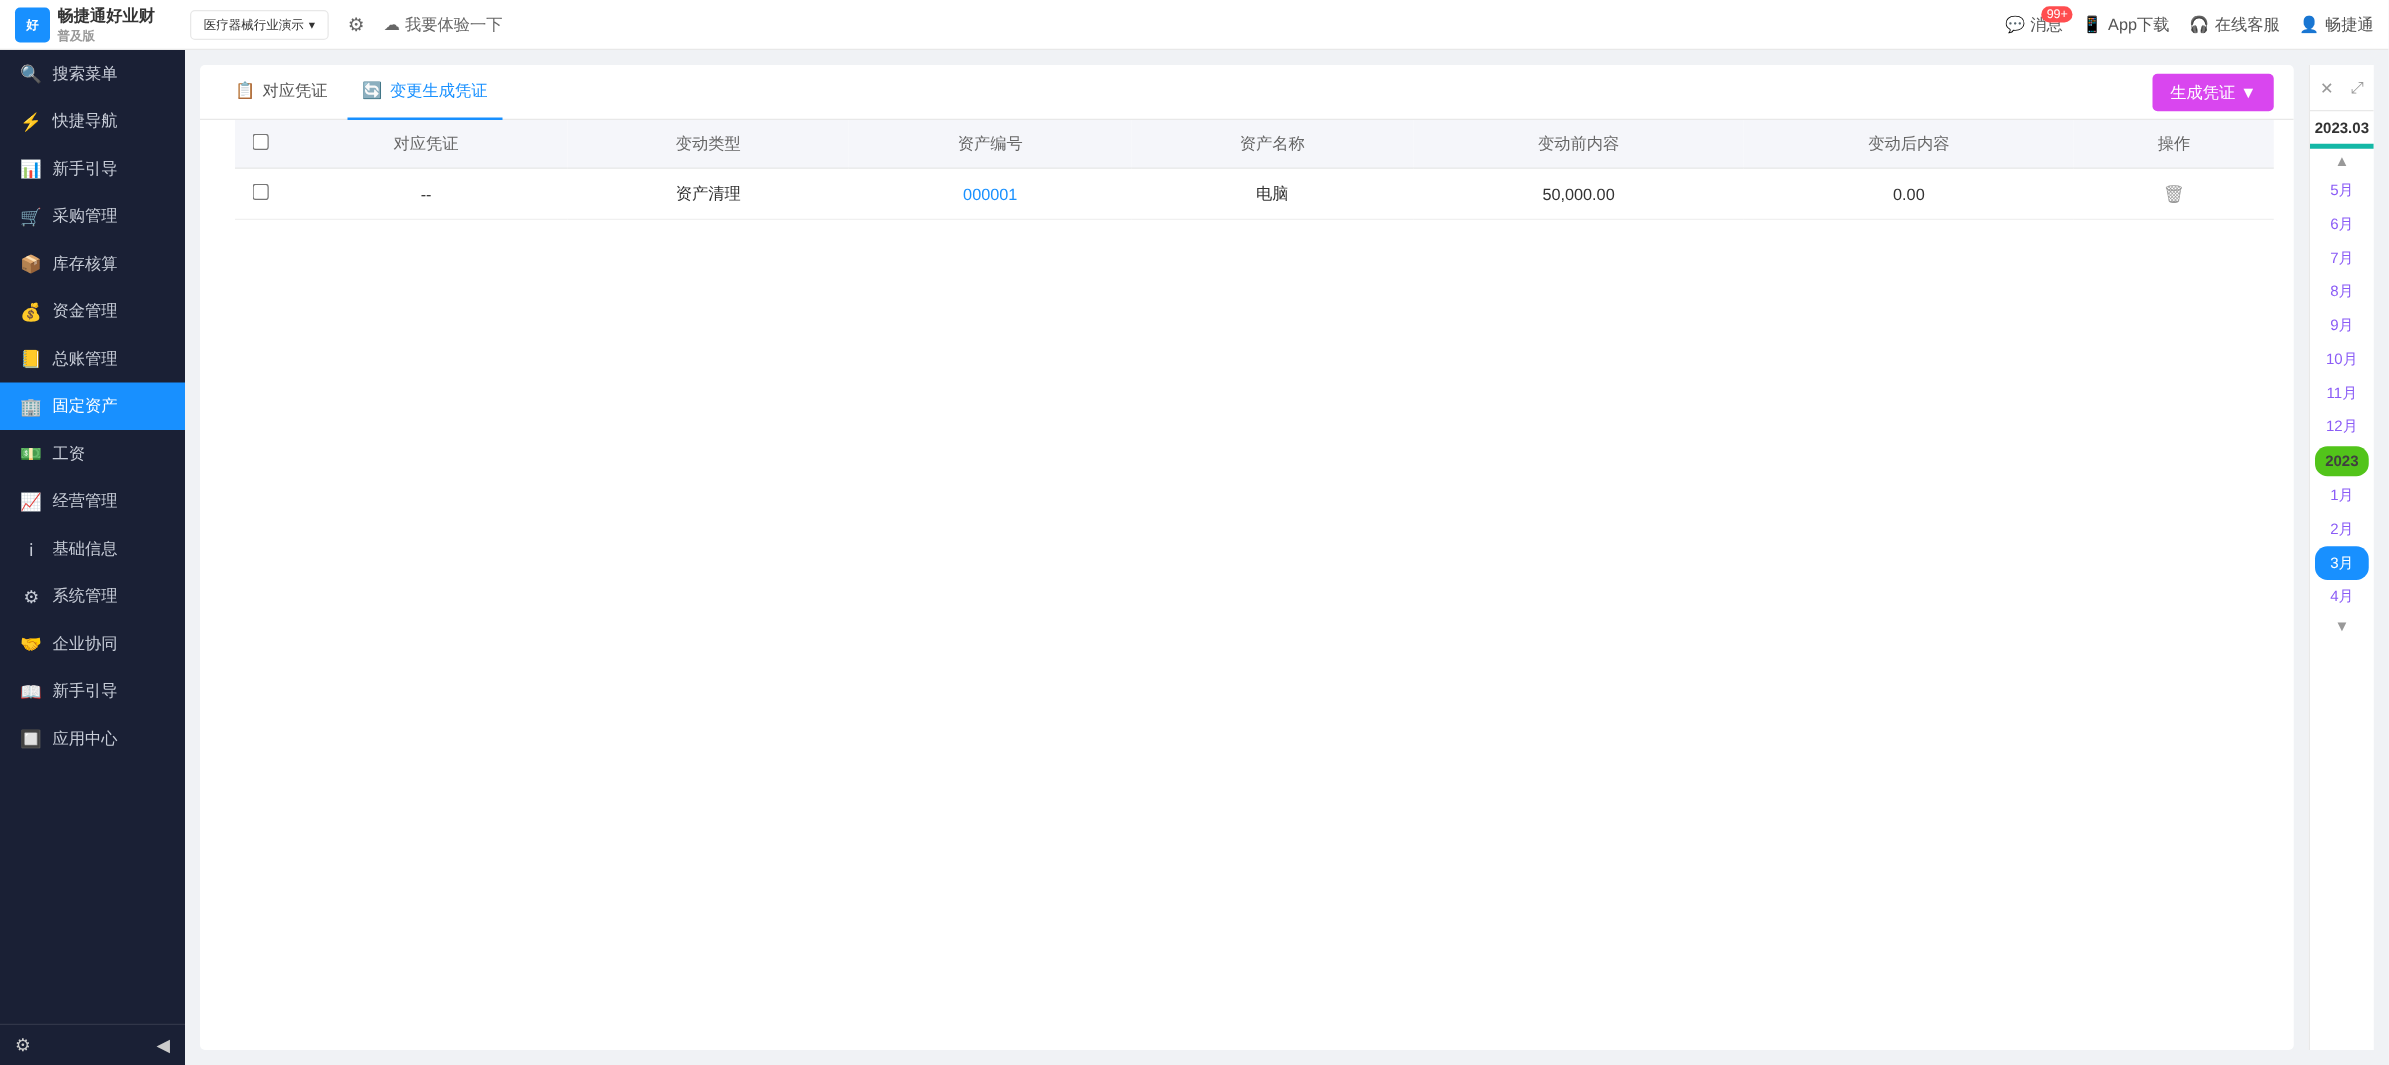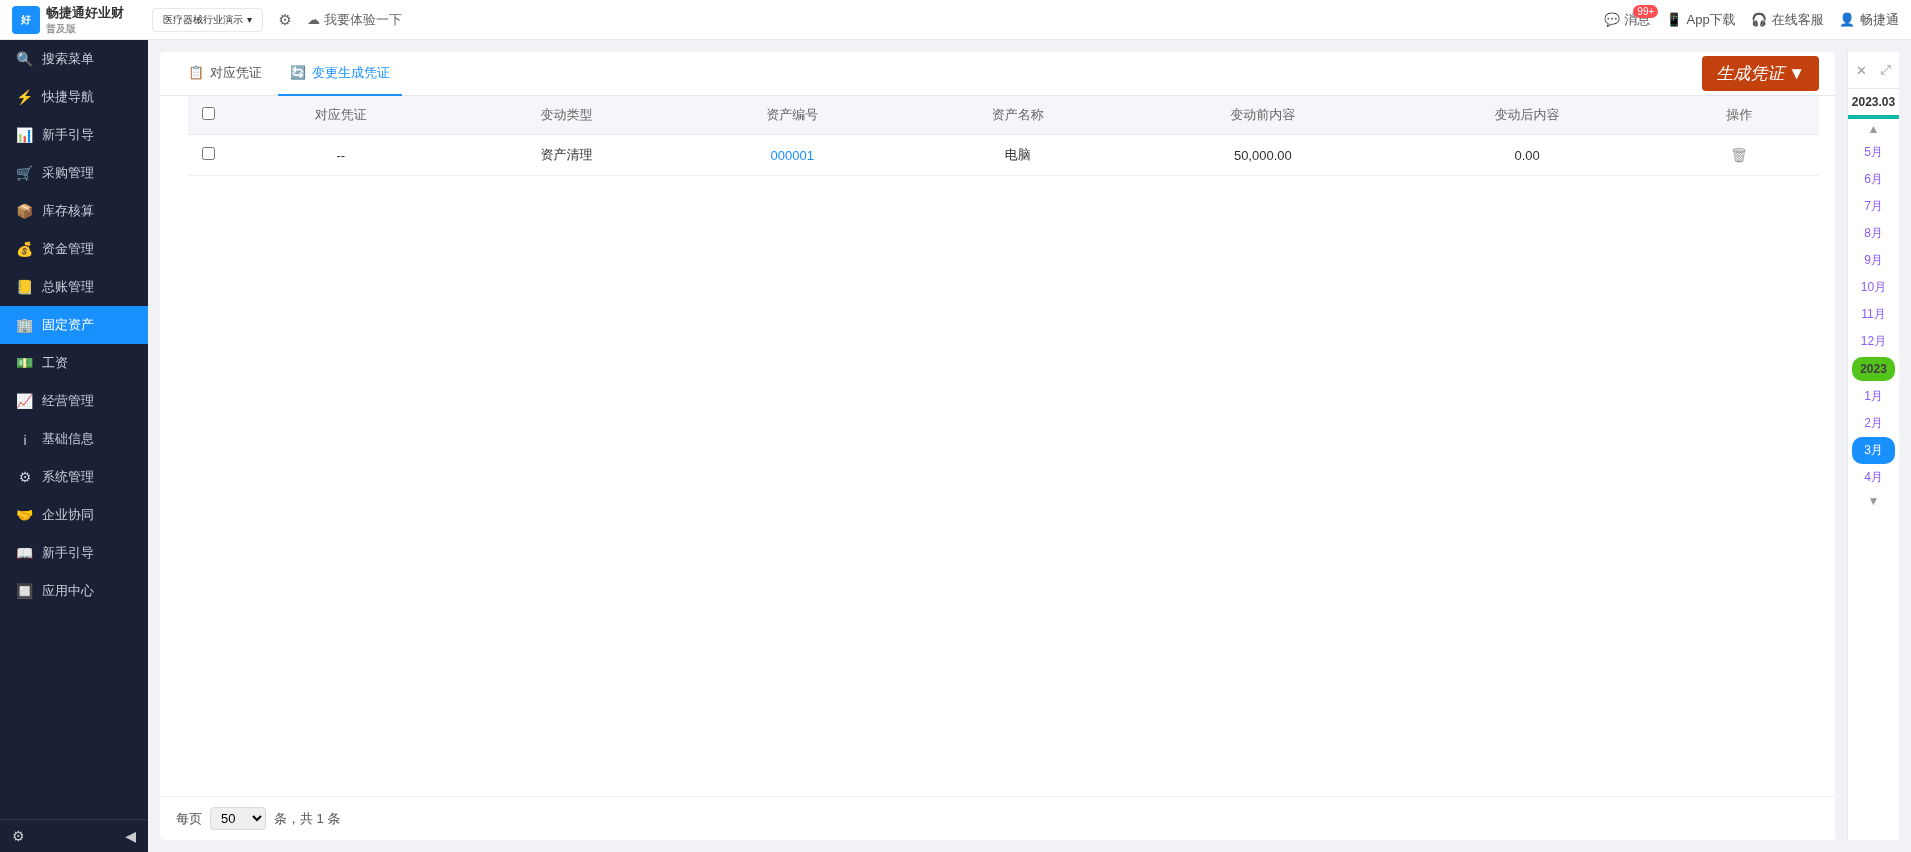--- a/index.html
+++ b/index.html
@@ -247,31 +247,30 @@
     }
     .inner-tab-icon {
       width: 16px;
       height: 16px;
       display: flex;
       align-items: center;
       justify-content: center;
       font-size: 13px;
     }
     .btn-primary {
-      background: #c2410c;
+      background: #d946ef;
       color: #fff;
       border: none;
       border-radius: 4px;
       padding: 6px 14px;
-      font-size: 17px;
+      font-size: 13px;
       cursor: pointer;
       display: flex;
       align-items: center;
       gap: 4px;
-      font-style: italic;
     }
 
     
     .table-wrapper {
       flex: 1;
       overflow-y: auto;
       padding: 0 16px;
       margin-left: 12px;
     }
     table {
@@ -560,30 +559,20 @@
                 <td>50,000.00</td>
                 <td>0.00</td>
                 <td>
                   <button class="td-action-btn">🗑</button>
                 </td>
               </tr>
             </tbody>
           </table>
         </div>
 
-        <div class="pagination-bar">
-          <span>每页</span>
-          <select class="page-size-select">
-            <option>50</option>
-            <option>10</option>
-            <option>20</option>
-            <option>100</option>
-          </select>
-          <span>条，共 1 条</span>
-        </div>
       </div>
 
       <div class="right-panel">
         <div class="right-panel-header">
           <span class="right-panel-close">✕</span>
           <span class="right-panel-expand">⤢</span>
         </div>
         <div class="right-panel-year">2023.03</div>
         <div class="right-panel-scroll">▲</div>
         <div class="month-item">5月</div>

